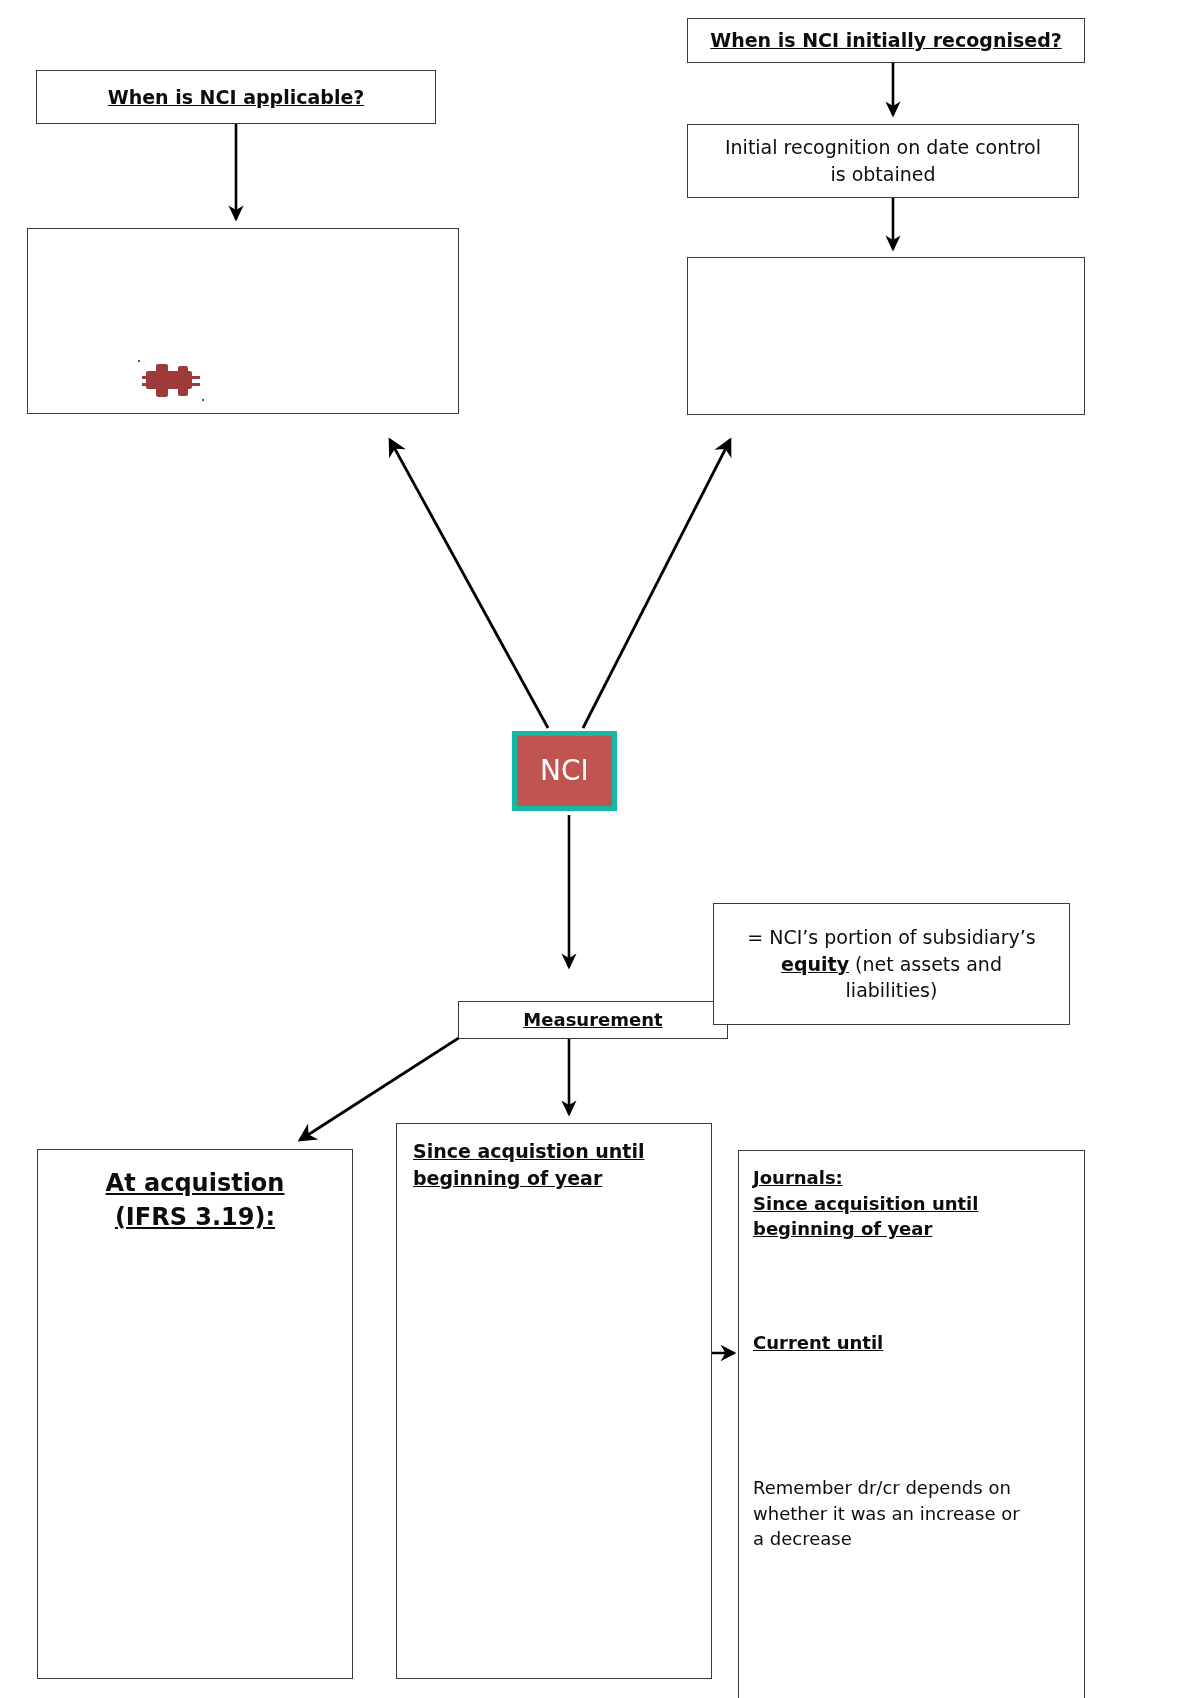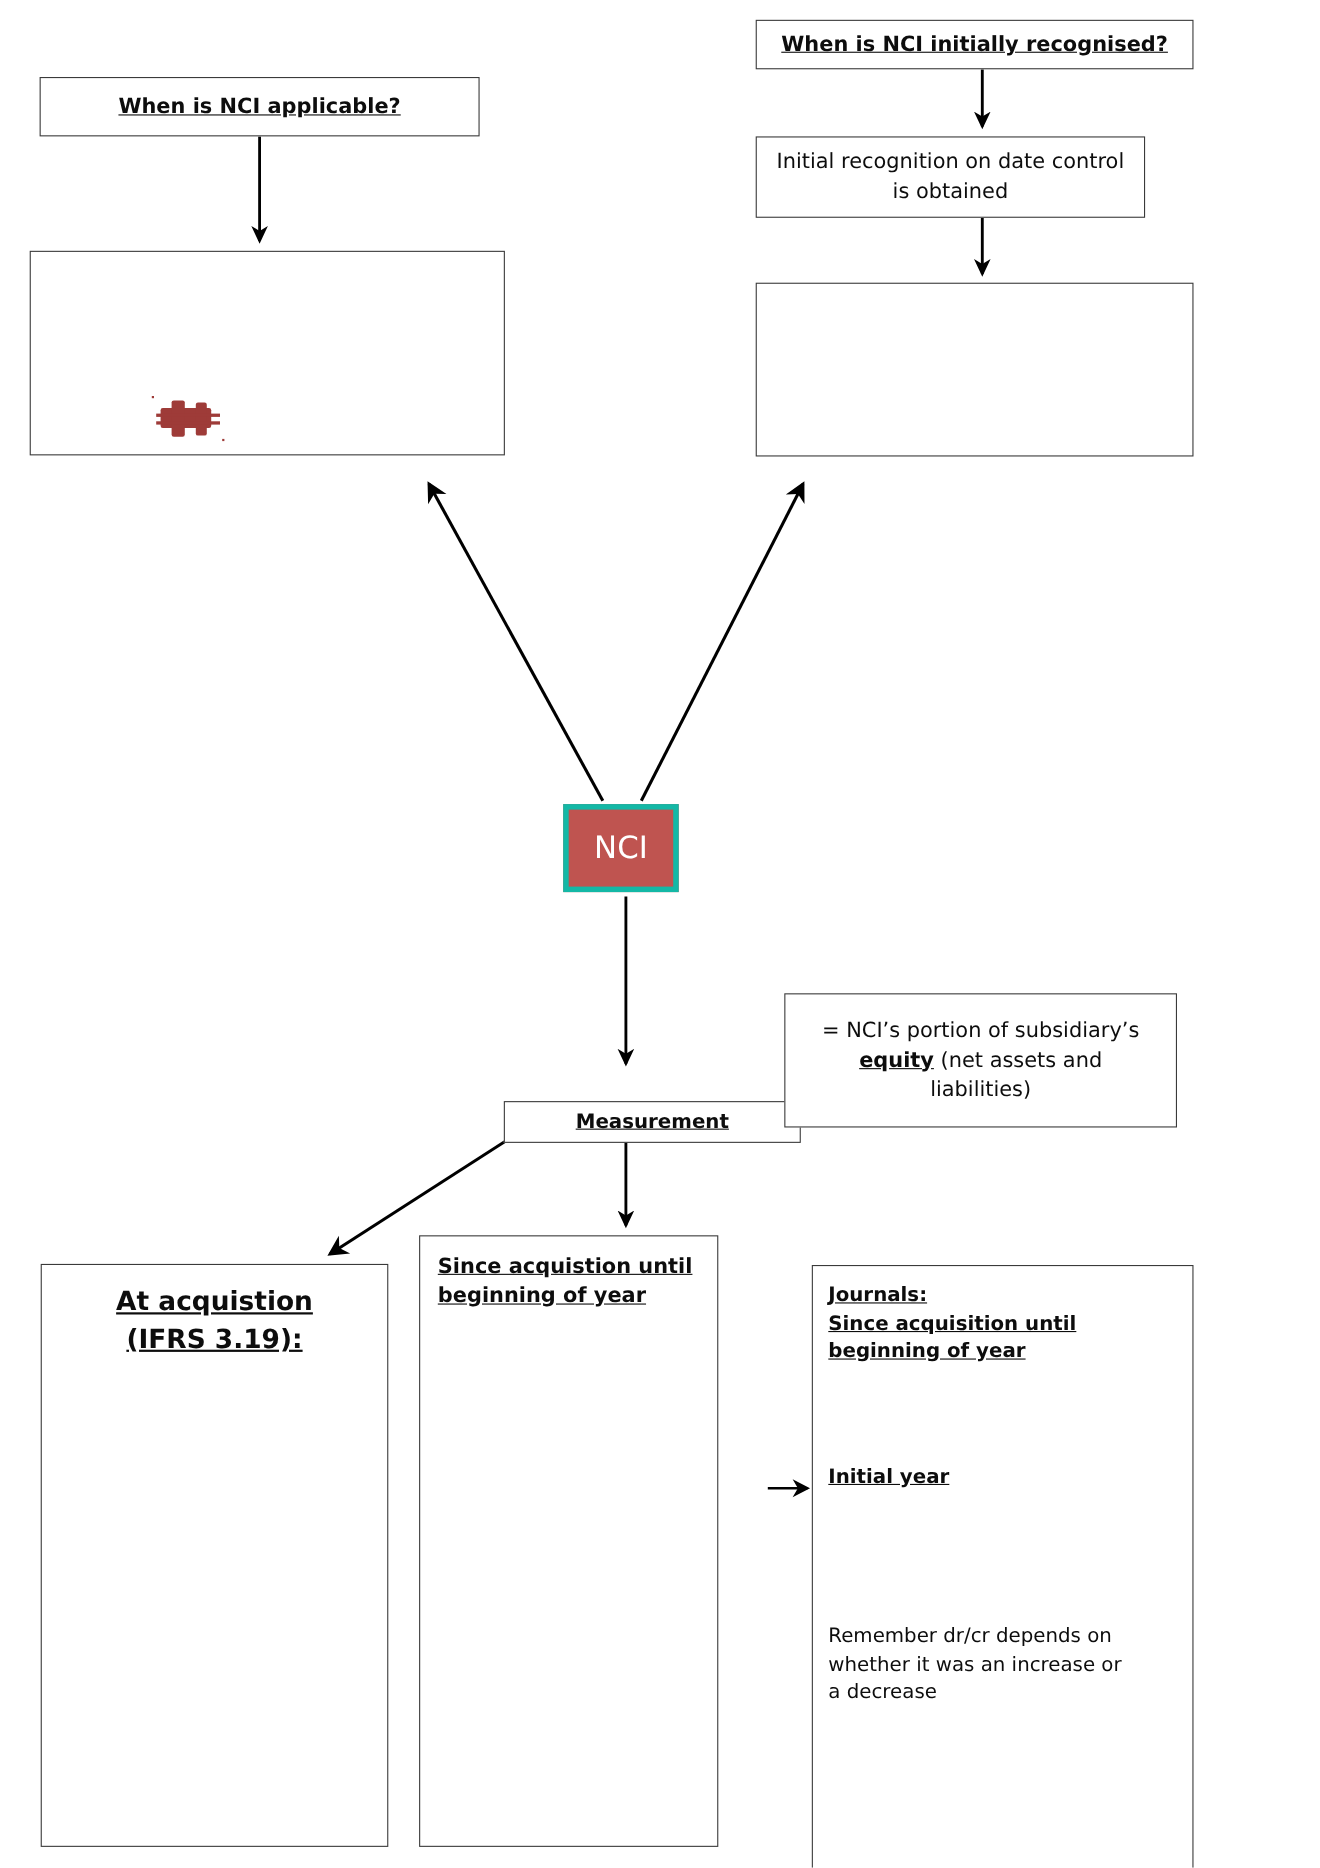--- a/index.html
+++ b/index.html
@@ -55,21 +55,21 @@
     left: 27px; top: 228px; width: 432px; height: 186px;
   }
 
   #box-initial-q {
     left: 687px; top: 18px; width: 398px; height: 45px;
     justify-content: center;
   }
   #box-initial-q .txt { font-size: 19px; }
 
   #box-initial-a {
-    left: 687px; top: 124px; width: 354px; height: 74px;
+    left: 687px; top: 124px; width: 392px; height: 74px;
     justify-content: center;
   }
   #box-initial-a .txt { font-size: 19px; }
 
   #box-initial-detail {
     left: 687px; top: 257px; width: 398px; height: 158px;
   }
 
   #box-nci {
     left: 512px; top: 731px; width: 105px; height: 80px;
@@ -97,21 +97,21 @@
   }
   #box-equity .txt { font-size: 19px; }
 
   #box-at-acq {
     left: 37px; top: 1149px; width: 316px; height: 530px;
     padding-top: 16px;
   }
   #box-at-acq .txt { font-size: 24px; }
 
   #box-since-acq {
-    left: 381px; top: 1123px; width: 272px; height: 556px;
+    left: 396px; top: 1123px; width: 316px; height: 556px;
     padding: 14px 14px 16px 16px;
   }
   #box-since-acq .txt { font-size: 19px; }
 
   #box-journals {
     left: 738px; top: 1150px; width: 347px; height: 600px;
     padding: 14px 14px 0 14px;
   }
   #box-journals .txt { font-size: 18px; }
   .spacer-lg { height: 88px; }
@@ -207,20 +207,20 @@
     <p class="txt l b">Since acquistion until</p>
     <p class="txt l b">beginning of year</p>
     <p class="txt l n"></p>
   </div>
 
   <div class="box" id="box-journals">
     <p class="txt l b">Journals:</p>
     <p class="txt l b">Since acquisition until</p>
     <p class="txt l b">beginning of year</p>
     <div class="spacer-lg"></div>
-    <p class="txt l b">Initial year</p>
+    <p class="txt l b">Current until</p>
     <div class="spacer-xl"></div>
     <p class="txt l n">Remember dr/cr depends on</p>
     <p class="txt l n">whether it was an increase or</p>
     <p class="txt l n">a decrease</p>
   </div>
 
 </div>
 
 </body></html>

